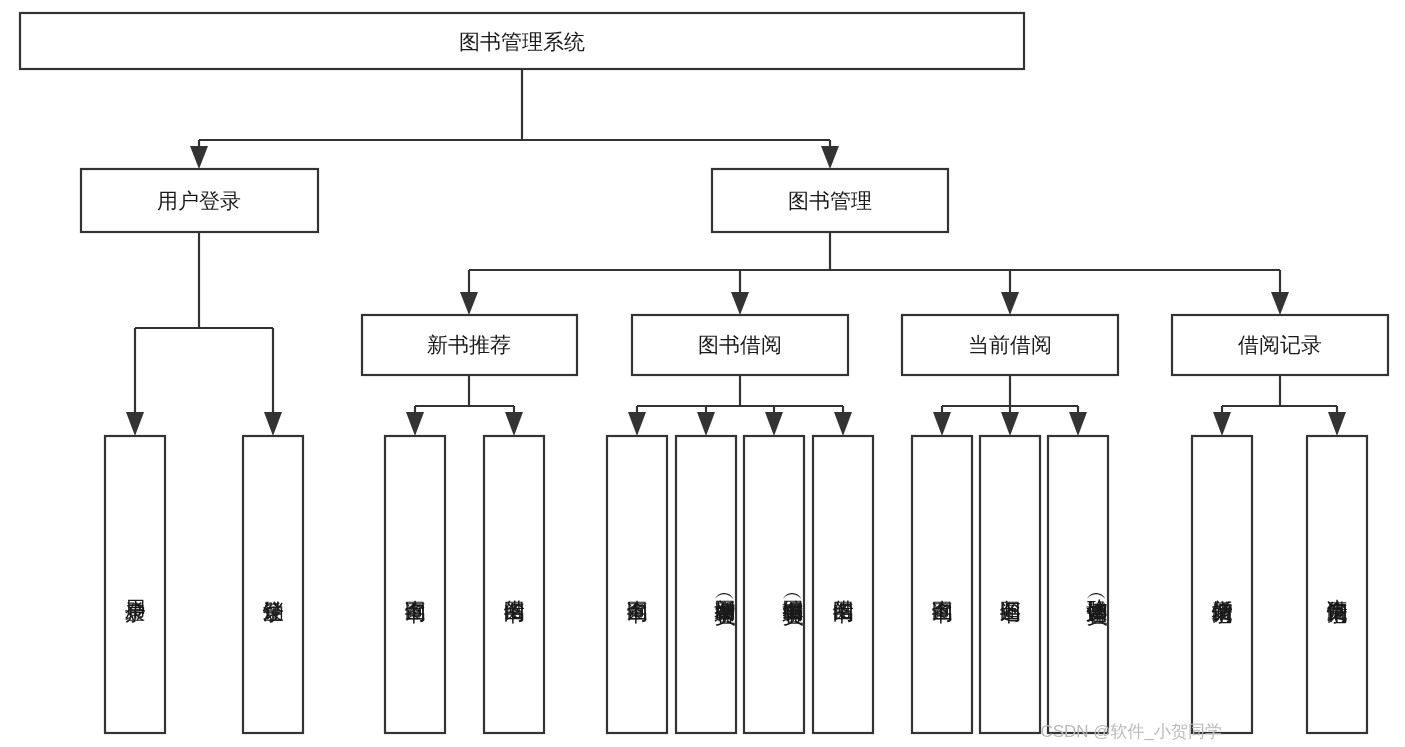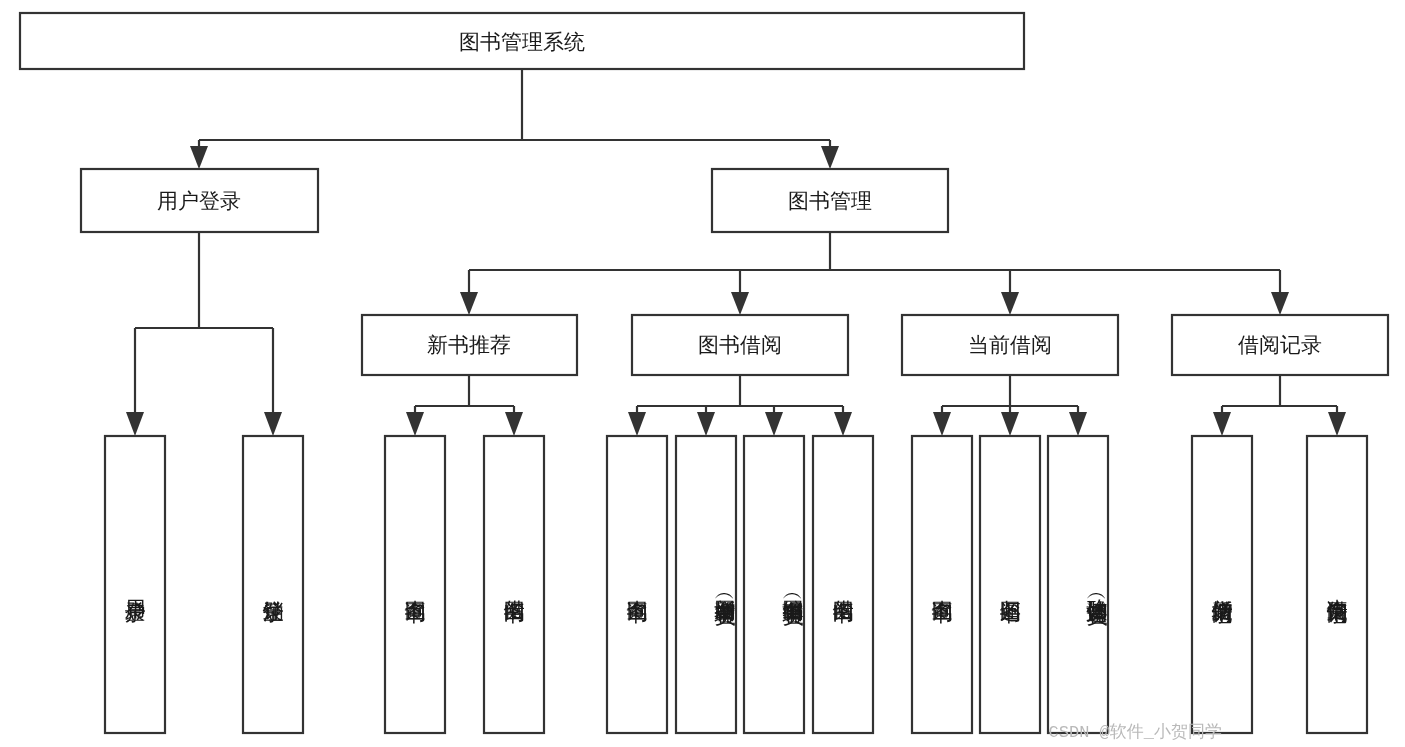--- a/index.html
+++ b/index.html
@@ -58,21 +58,21 @@
     color: #1a1a1a;
     letter-spacing: 1px;
     text-align: center;
     white-space: nowrap;
     pointer-events: none;
   }
   .watermark {
     position: absolute;
     right: 8px;
     bottom: 4px;
-    font-family: Liberation Mono, monospace;
+    font-family: Liberation Sans, sans-serif;
     font-size: 17px;
     color: #b9b9b9;
     white-space: nowrap;
   }
 </style>
 </head>
 <body>
 
 <div id="diagram-root">
 

